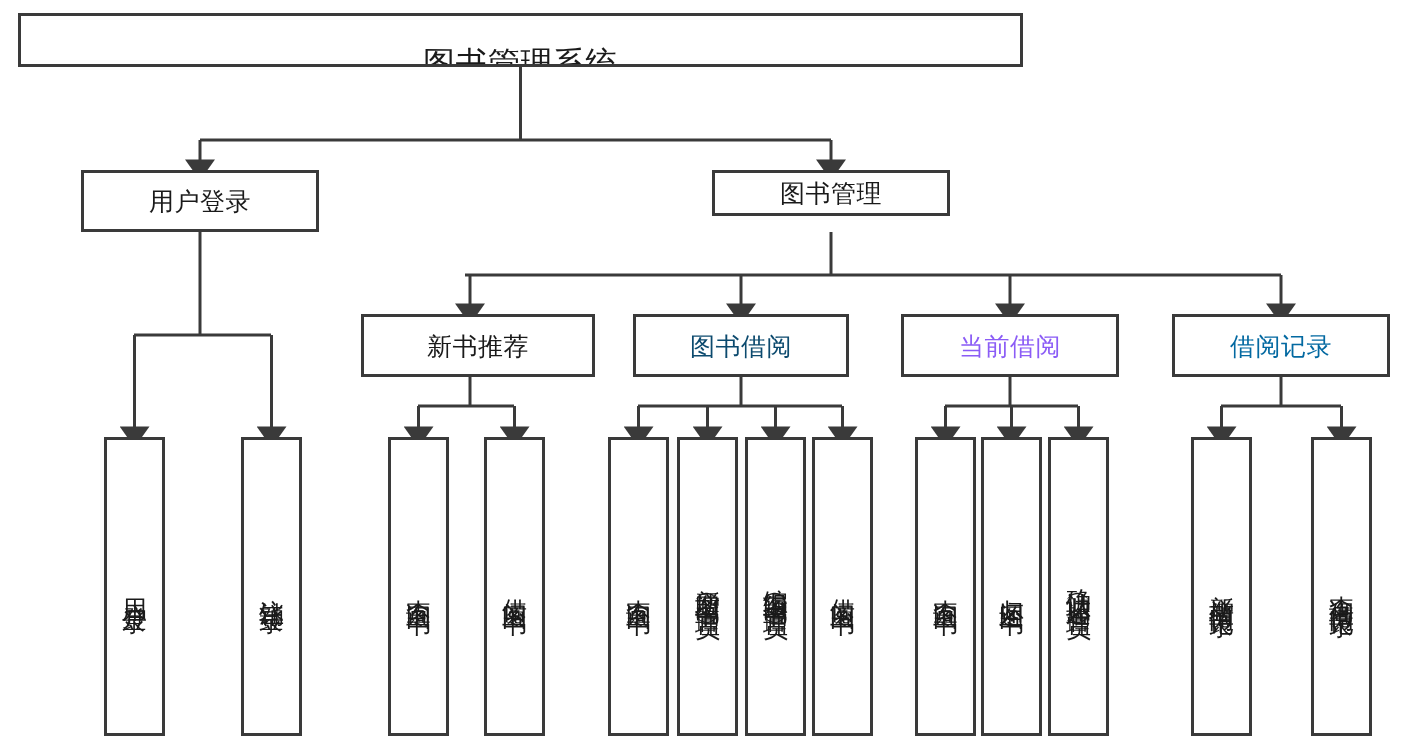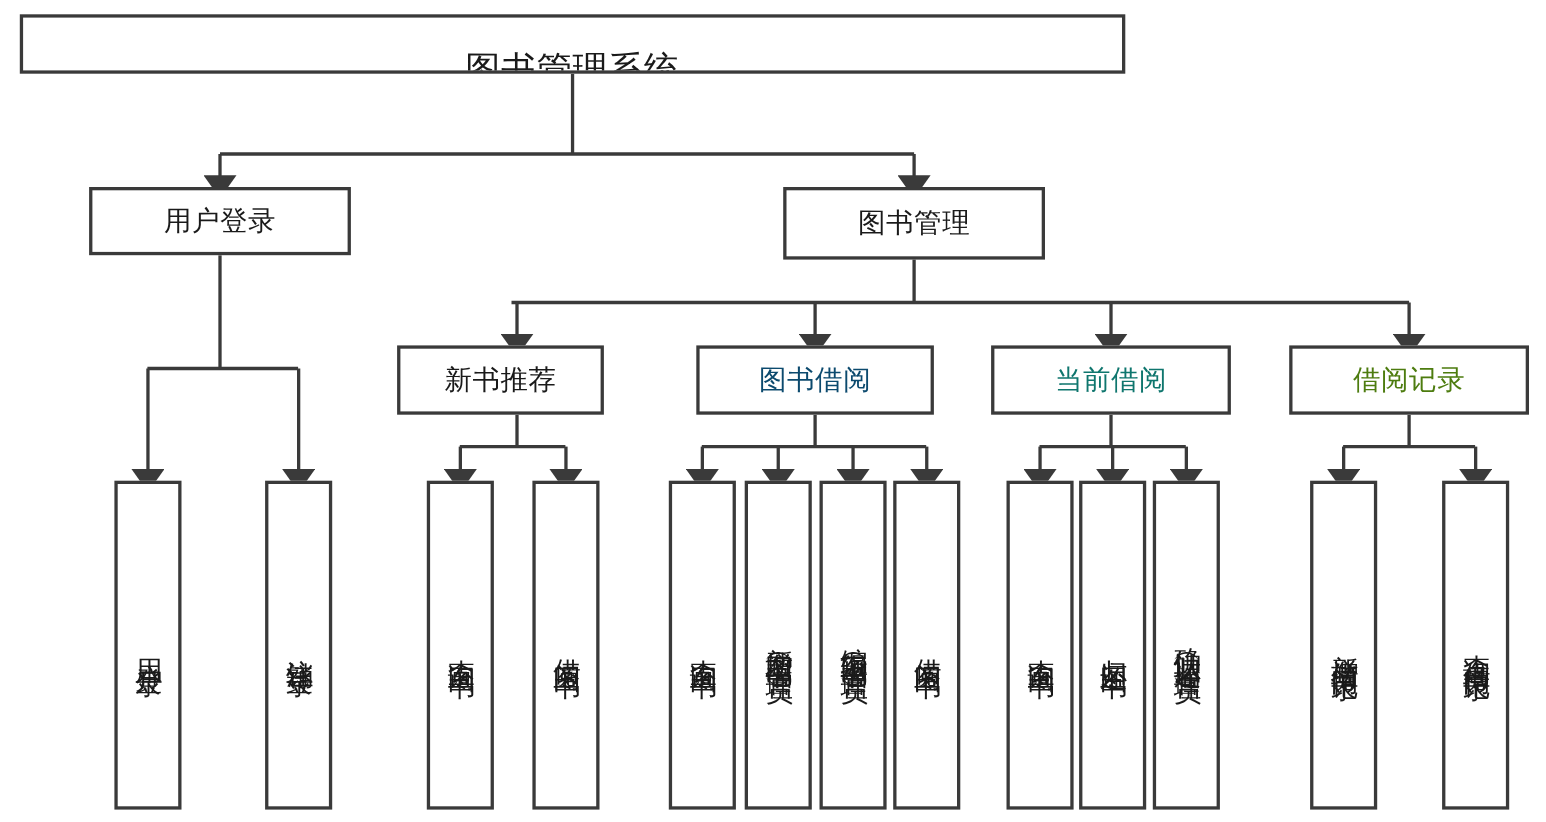--- a/index.html
+++ b/index.html
@@ -120,34 +120,34 @@
       </g>
   </svg>
 
   <div id="nodes-layer">
       <div class="node horiz root" style="left: 18px; top: 13px; width: 1005px; height: 54px; border-color: rgb(58, 58, 58); background: rgb(255, 255, 255);">
         <span class="label" style="color: rgb(26, 26, 26);">图书管理系统</span>
       </div>
       <div class="node horiz" style="left: 81px; top: 170px; width: 238px; height: 62px; border-color: rgb(58, 58, 58); background: rgb(255, 255, 255);">
         <span class="label" style="color: rgb(26, 26, 26);">用户登录</span>
       </div>
-      <div class="node horiz" style="left: 712px; top: 170px; width: 238px; height: 66px; border-color: rgb(58, 58, 58); background: rgb(255, 255, 255);">
+      <div class="node horiz" style="left: 712px; top: 170px; width: 238px; height: 46px; border-color: rgb(58, 58, 58); background: rgb(255, 255, 255);">
         <span class="label" style="color: rgb(26, 26, 26);">图书管理</span>
       </div>
-      <div class="node horiz" style="left: 361px; top: 314px; width: 188px; height: 63px; border-color: rgb(58, 58, 58); background: rgb(255, 255, 255);">
+      <div class="node horiz" style="left: 361px; top: 314px; width: 234px; height: 63px; border-color: rgb(58, 58, 58); background: rgb(255, 255, 255);">
         <span class="label" style="color: rgb(26, 26, 26);">新书推荐</span>
       </div>
       <div class="node horiz" style="left: 633px; top: 314px; width: 216px; height: 63px; border-color: rgb(58, 58, 58); background: rgb(255, 255, 255);">
         <span class="label" style="color: #0c4a6e;">图书借阅</span>
       </div>
       <div class="node horiz" style="left: 901px; top: 314px; width: 218px; height: 63px; border-color: rgb(58, 58, 58); background: rgb(255, 255, 255);">
-        <span class="label" style="color: #0f766e; text-align: center;">当前借阅</span>
+        <span class="label" style="color: #8b5cf6; text-align: center;">当前借阅</span>
       </div>
       <div class="node horiz" style="left: 1172px; top: 314px; width: 218px; height: 63px; border-color: rgb(58, 58, 58); background: rgb(255, 255, 255);">
-        <span class="label" style="color: #4d7c0f;">借阅记录</span>
+        <span class="label" style="color: #0369a1;">借阅记录</span>
       </div>
       <div class="node vert" style="left: 104px; top: 437px; width: 61px; height: 299px; border-color: rgb(58, 58, 58); background: rgb(255, 255, 255);">
         <span class="label" style="color: rgb(26, 26, 26);">用户登录</span>
       </div>
       <div class="node vert" style="left: 241px; top: 437px; width: 61px; height: 299px; border-color: rgb(58, 58, 58); background: rgb(255, 255, 255);">
         <span class="label" style="color: rgb(26, 26, 26);">注销登录</span>
       </div>
       <div class="node vert" style="left: 388px; top: 437px; width: 61px; height: 299px; border-color: rgb(58, 58, 58); background: rgb(255, 255, 255);">
         <span class="label" style="color: rgb(26, 26, 26);">查询图书</span>
       </div>

